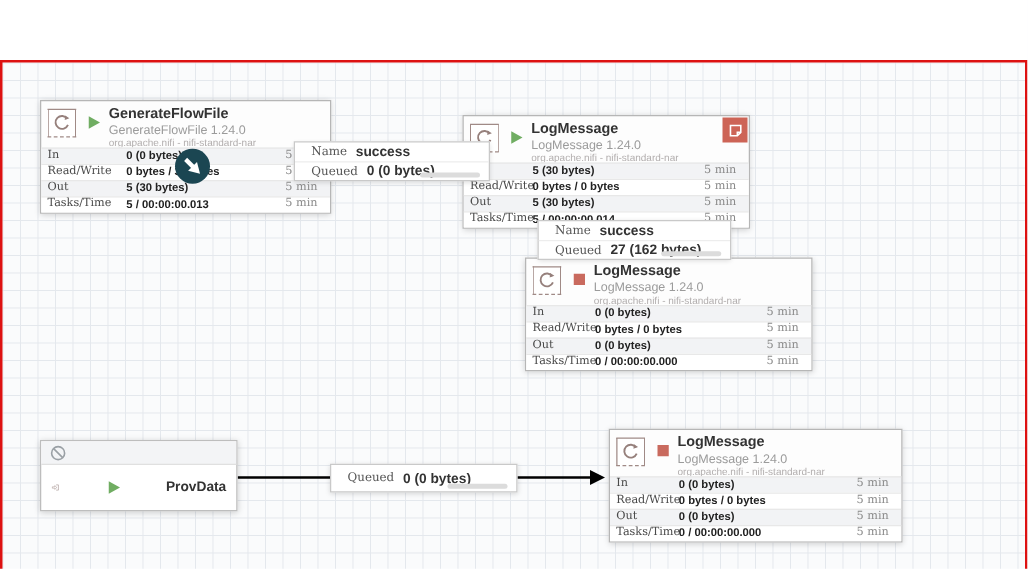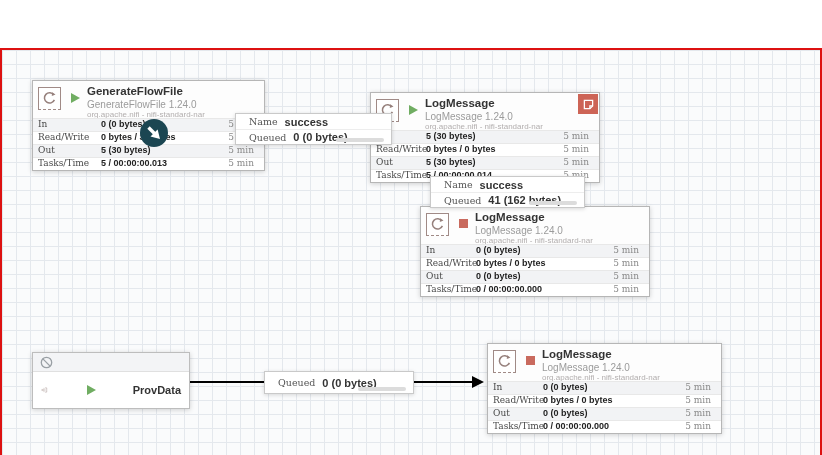--- a/index.html
+++ b/index.html
@@ -258,21 +258,21 @@
       </div>
     </div>
 
     <div class="conn-label" style="left:428px; top:126px; width:155px;">
       <div class="conn-row">
         <span class="conn-key">Name</span>
         <span class="conn-val">success</span>
       </div>
       <div class="conn-row">
         <span class="conn-key">Queued</span>
-        <span class="conn-val">41 (162 bytes)</span>
+        <span class="conn-val">27 (162 bytes)</span>
         <span class="queue-bar"></span>
       </div>
     </div>
 
     <div class="conn-label" style="left:262px; top:321px; width:150px;">
       <div class="conn-row" style="height:21px;">
         <span class="conn-key">Queued</span>
         <span class="conn-val">0 (0 bytes)</span>
         <span class="queue-bar"></span>
       </div>

